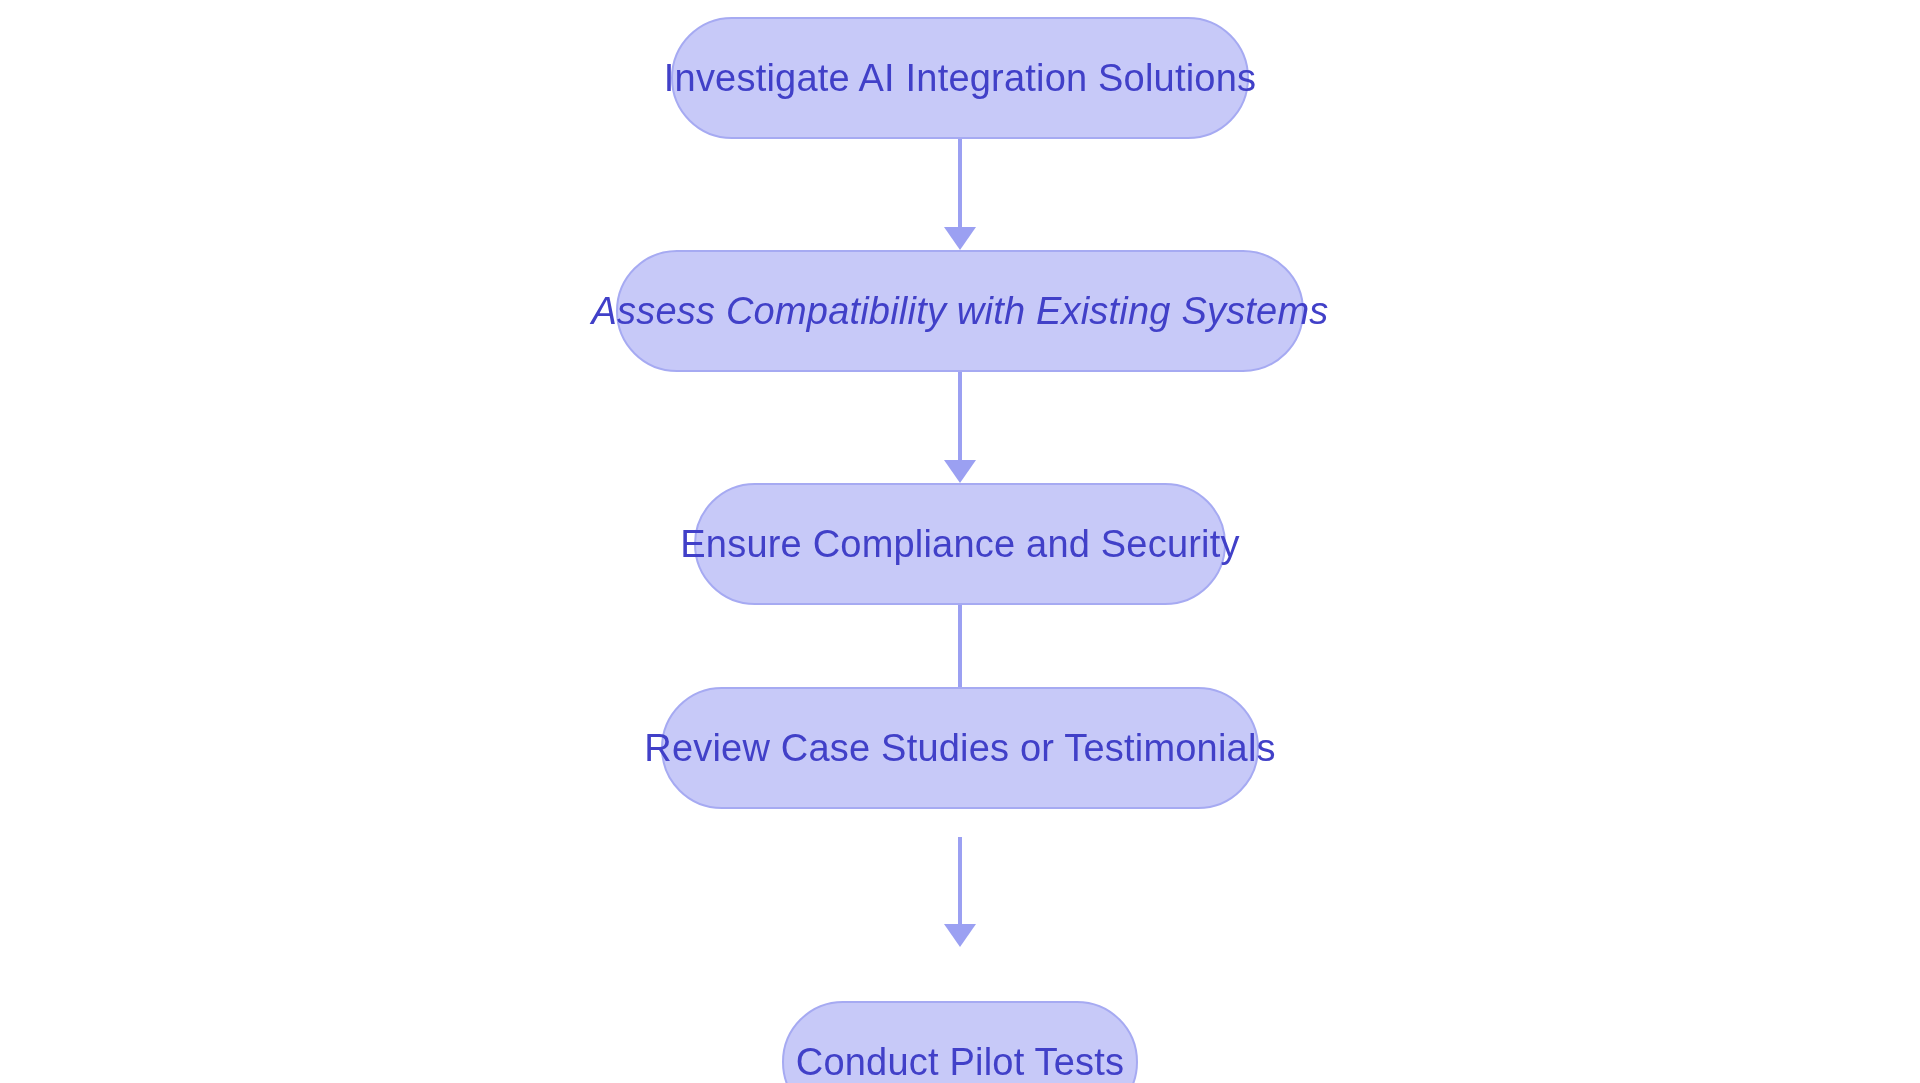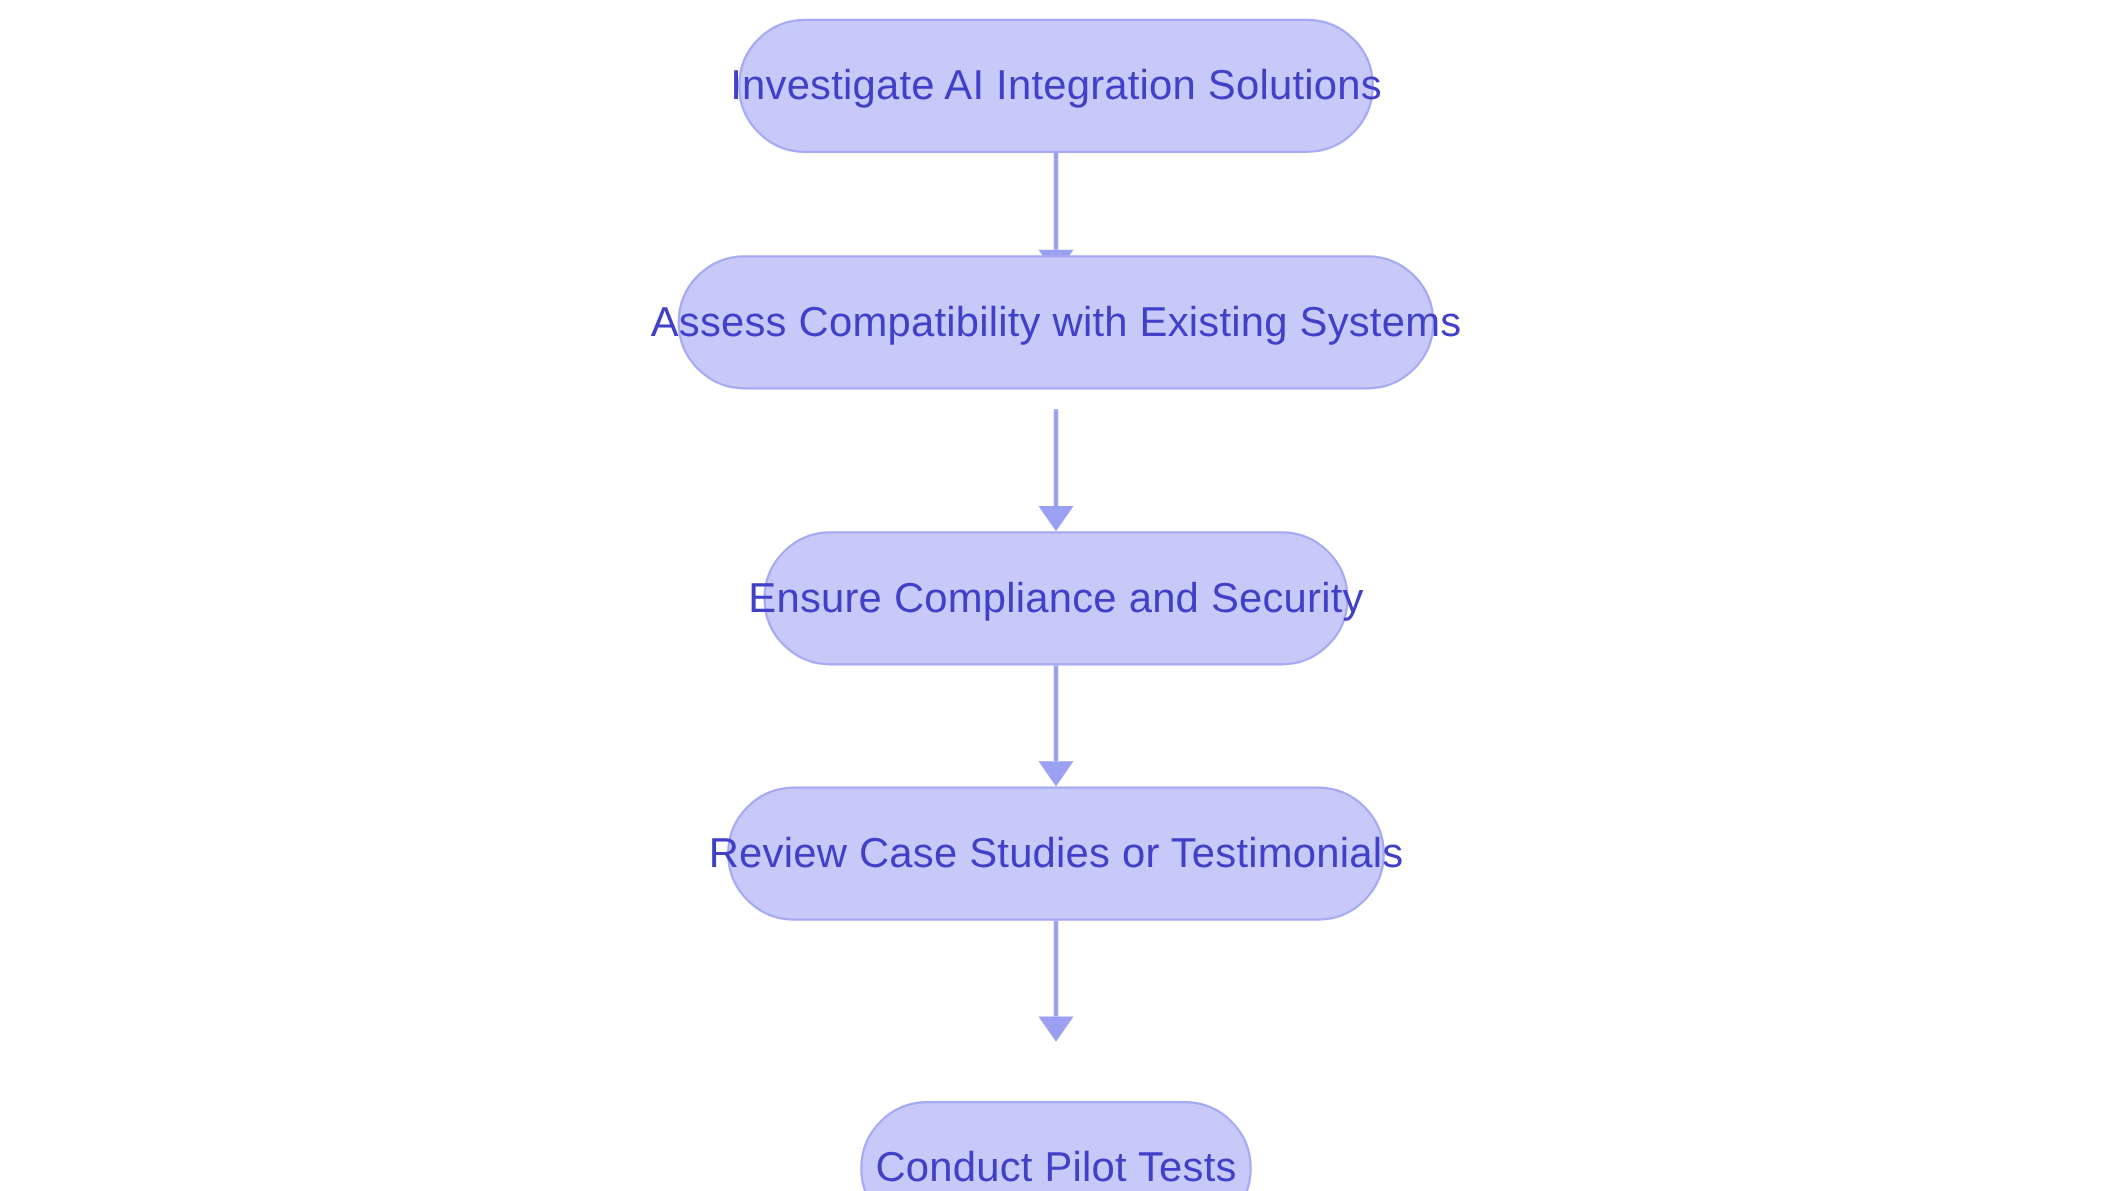--- a/index.html
+++ b/index.html
@@ -35,23 +35,23 @@
   }
   .node .node-label {
     color: var(--node-text);
     font-size: 38px;
     font-weight: 500;
     letter-spacing: 0.2px;
     white-space: nowrap;
   }
 
   .n0 { top: 17px;  width: 578px; }
-  .n1 { top: 232px; width: 688px; }
+  .n1 { top: 250px; width: 688px; font-style: italic; }
   .n2 { top: 483px; width: 532px; text-align: right; }
-  .n3 { top: 715px; width: 598px; justify-content: center; }
+  .n3 { top: 687px; width: 598px; justify-content: center; }
   .n4 { top: 1001px; width: 356px; }
 
   .connector {
     position: absolute;
     left: 50%;
     transform: translateX(-50%);
     display: flex;
     flex-direction: column;
     align-items: center;
   }

